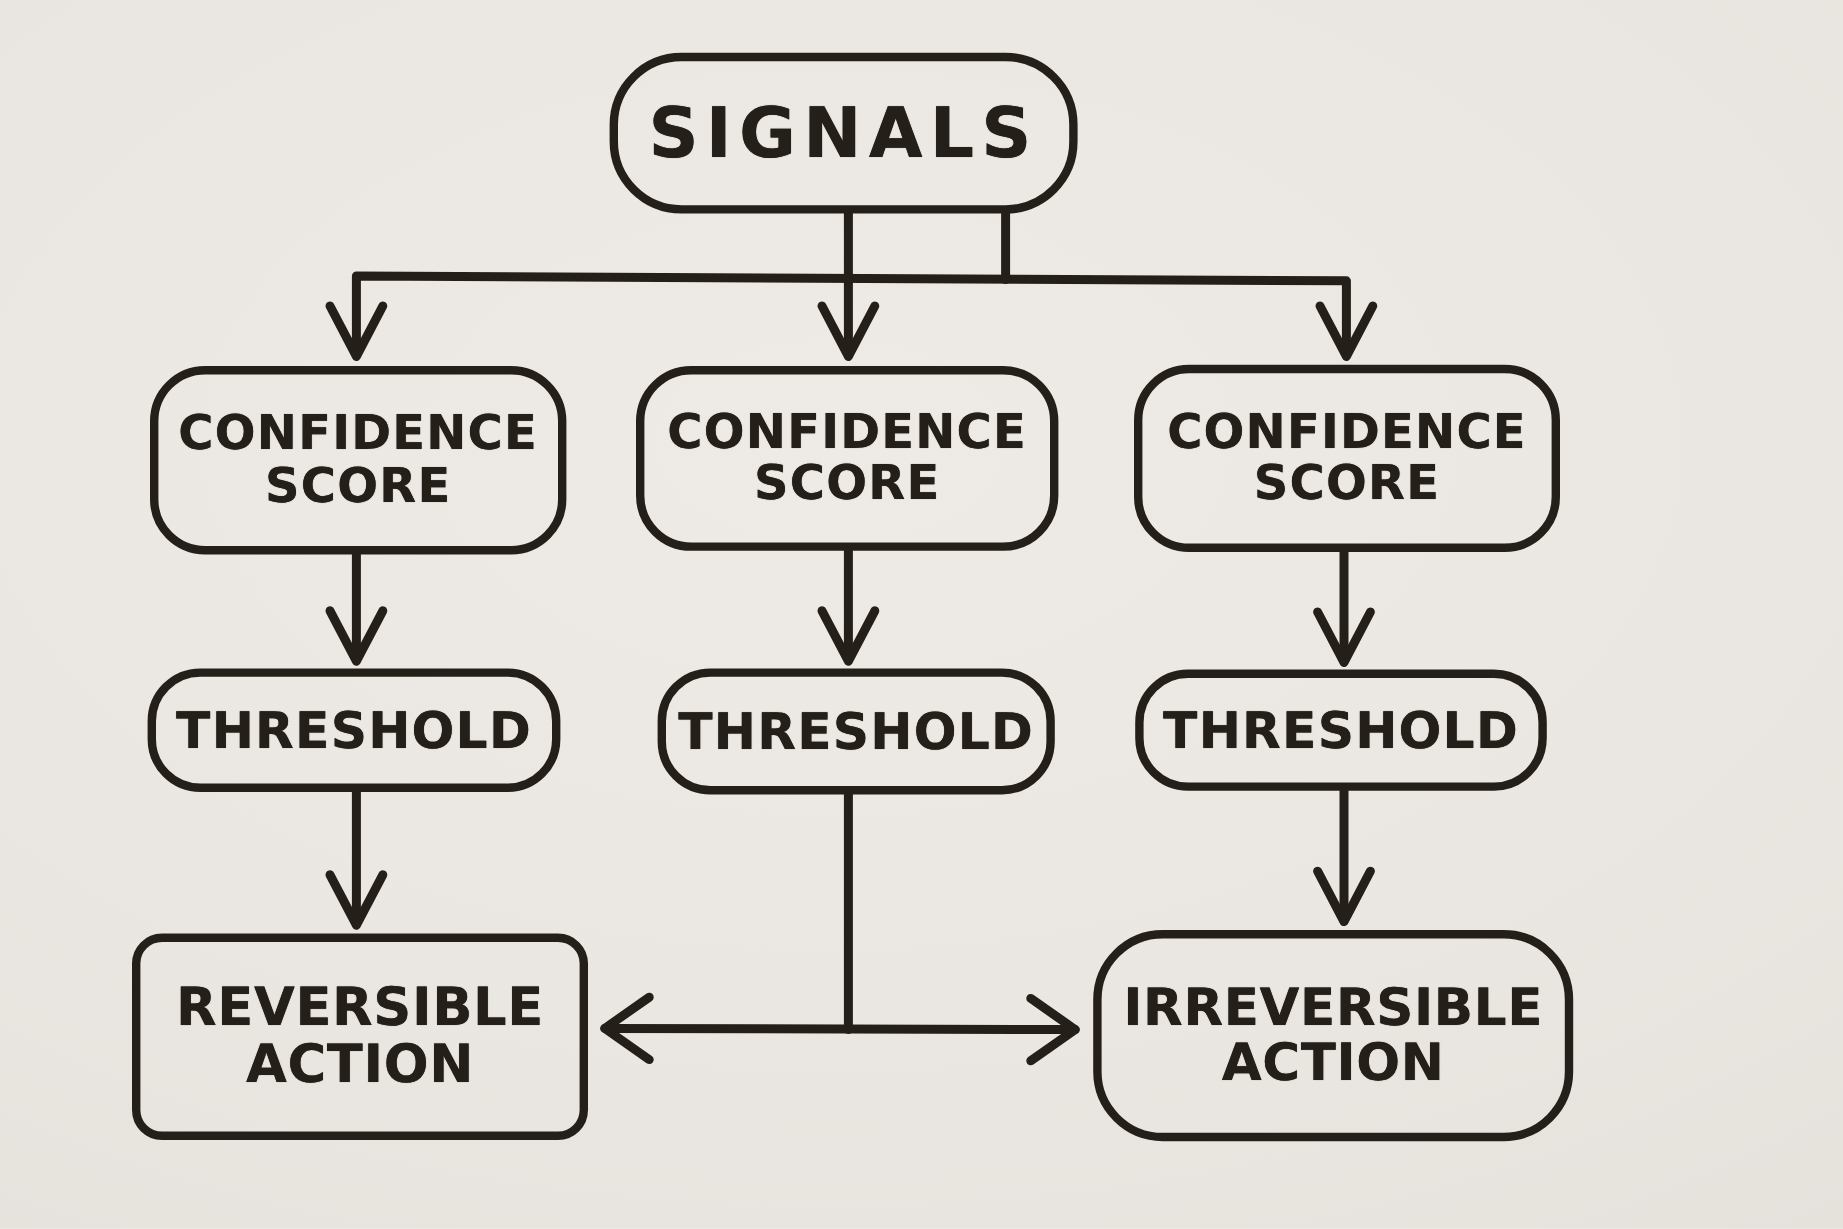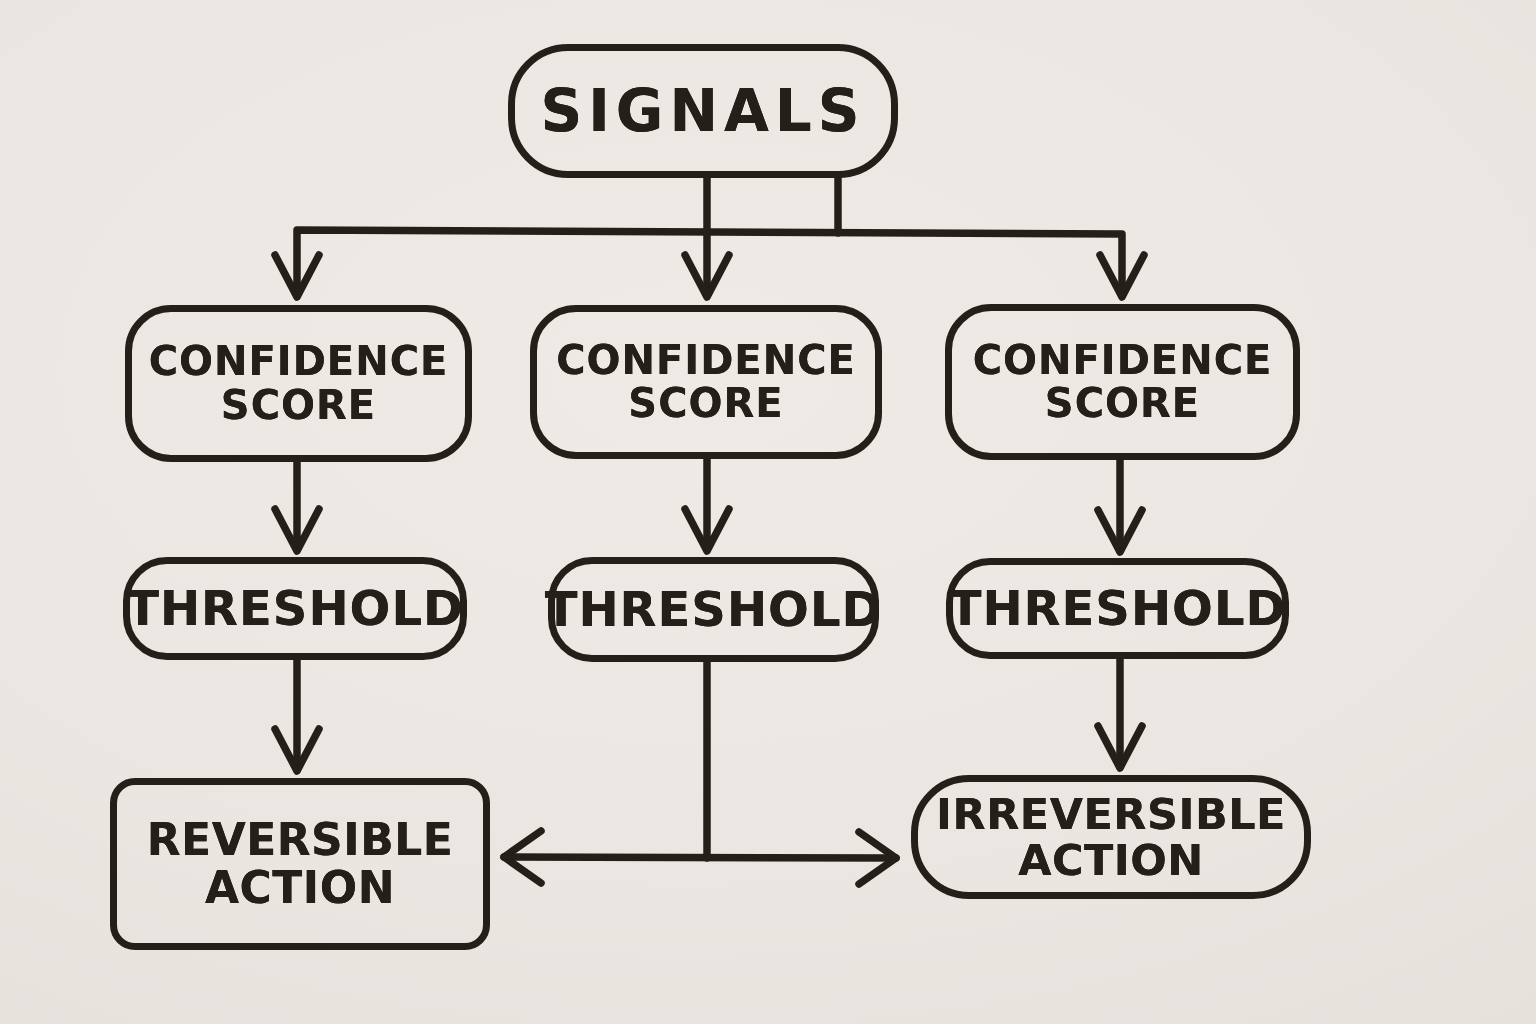--- a/index.html
+++ b/index.html
@@ -28,23 +28,23 @@
   .lbl{display:block;line-height:1.08;text-shadow:0 0 0.6px #242019;}
   .node-signals{left:508px;top:44px;width:390px;height:134px;border-radius:60px;}
   .node-signals .lbl{font-size:58px;letter-spacing:6px;}
   .node-cs-left  {left:125px;top:305px;width:347px;height:157px;border-radius:46px;}
   .node-cs-center{left:530px;top:305px;width:352px;height:154px;border-radius:46px;}
   .node-cs-right {left:945px;top:304px;width:355px;height:156px;border-radius:46px;}
   .node-cs-left .lbl,.node-cs-center .lbl,.node-cs-right .lbl{font-size:40px;letter-spacing:1px;}
   .node-th-left  {left:123px;top:557px;width:344px;height:103px;border-radius:44px;}
   .node-th-center{left:548px;top:557px;width:331px;height:105px;border-radius:44px;}
   .node-th-right {left:946px;top:558px;width:343px;height:101px;border-radius:44px;}
-  .node-th-left .lbl,.node-th-center .lbl,.node-th-right .lbl{font-size:48px;letter-spacing:1px;}
+  .node-th-left .lbl,.node-th-center .lbl,.node-th-right .lbl{font-size:42px;letter-spacing:1px;}
   .node-act-rev  {left:110px;top:778px;width:380px;height:172px;border-radius:25px;}
-  .node-act-irrev{left:911px;top:775px;width:400px;height:124px;border-radius:58px;}
+  .node-act-irrev{left:911px;top:775px;width:400px;height:176px;border-radius:58px;}
   .node-act-rev .lbl{font-size:44px;letter-spacing:0.5px;}
   .node-act-irrev .lbl{font-size:43px;letter-spacing:0.5px;}
 </style>
 </head>
 <body>
 
 <div class="canvas">
 
   <svg class="wires" width="1536" height="1024" viewBox="0 0 1536 1024" fill="none" stroke="#242019" stroke-width="7.5" stroke-linecap="round" stroke-linejoin="round">
 

